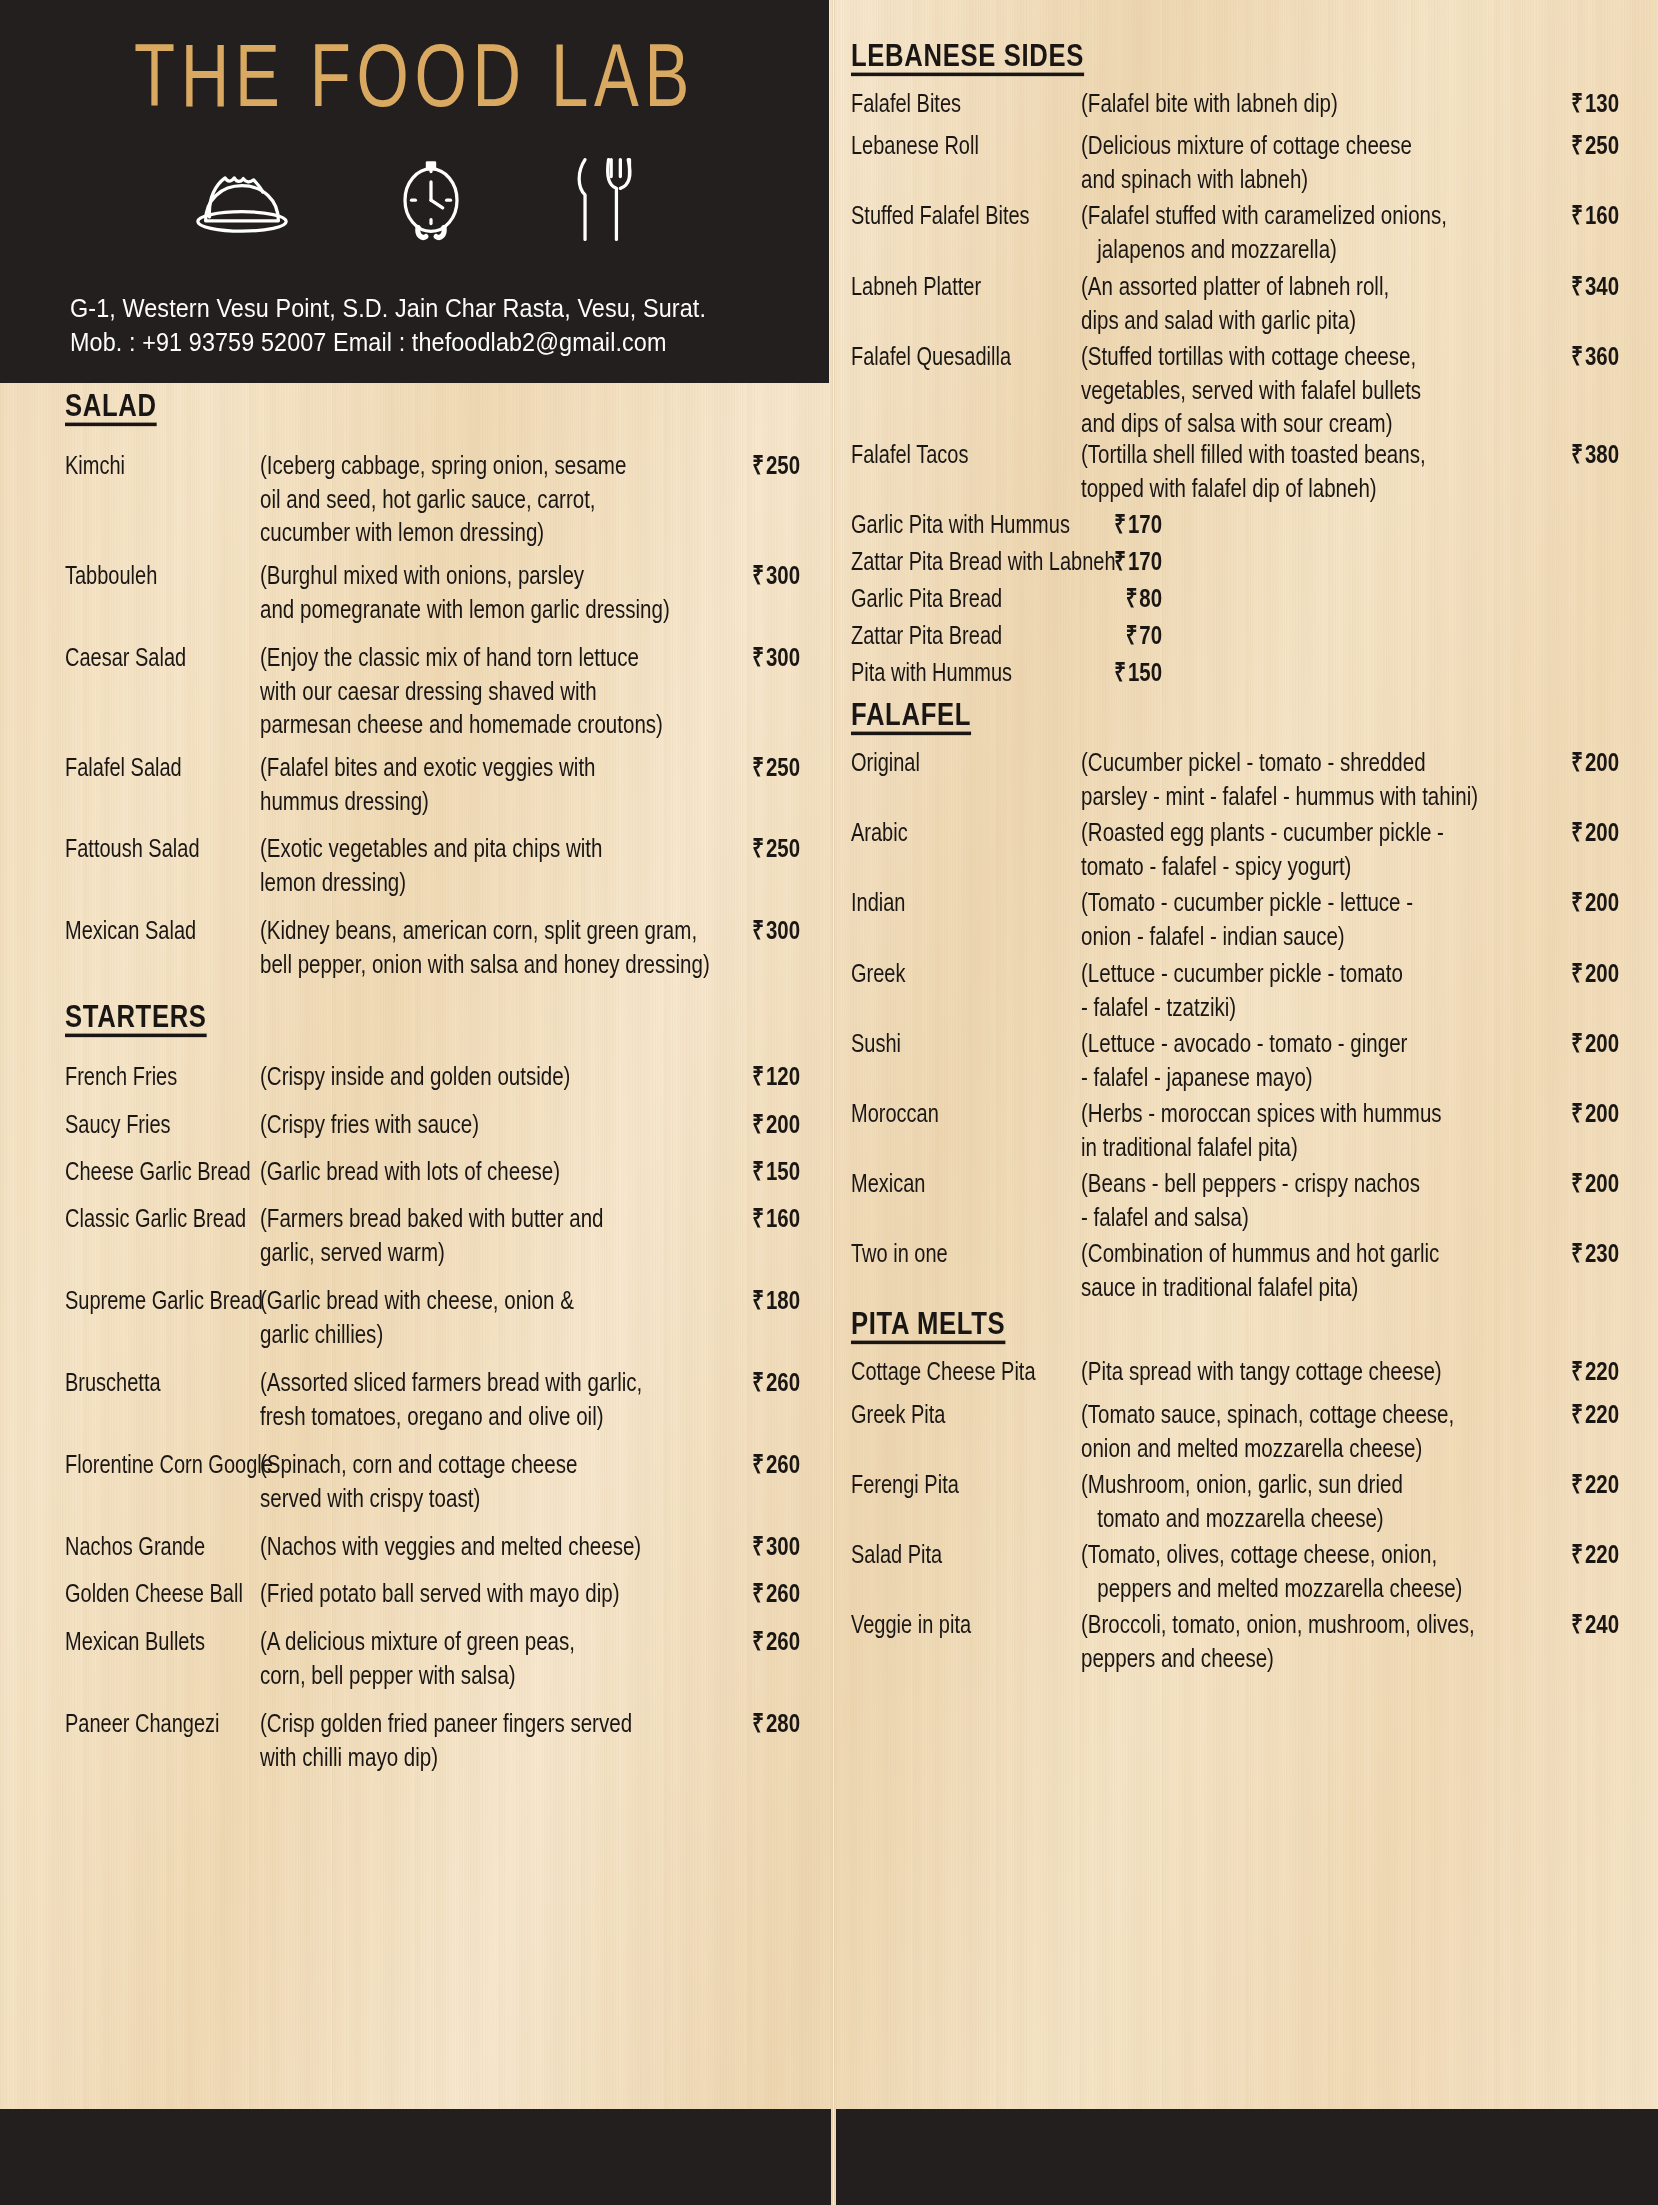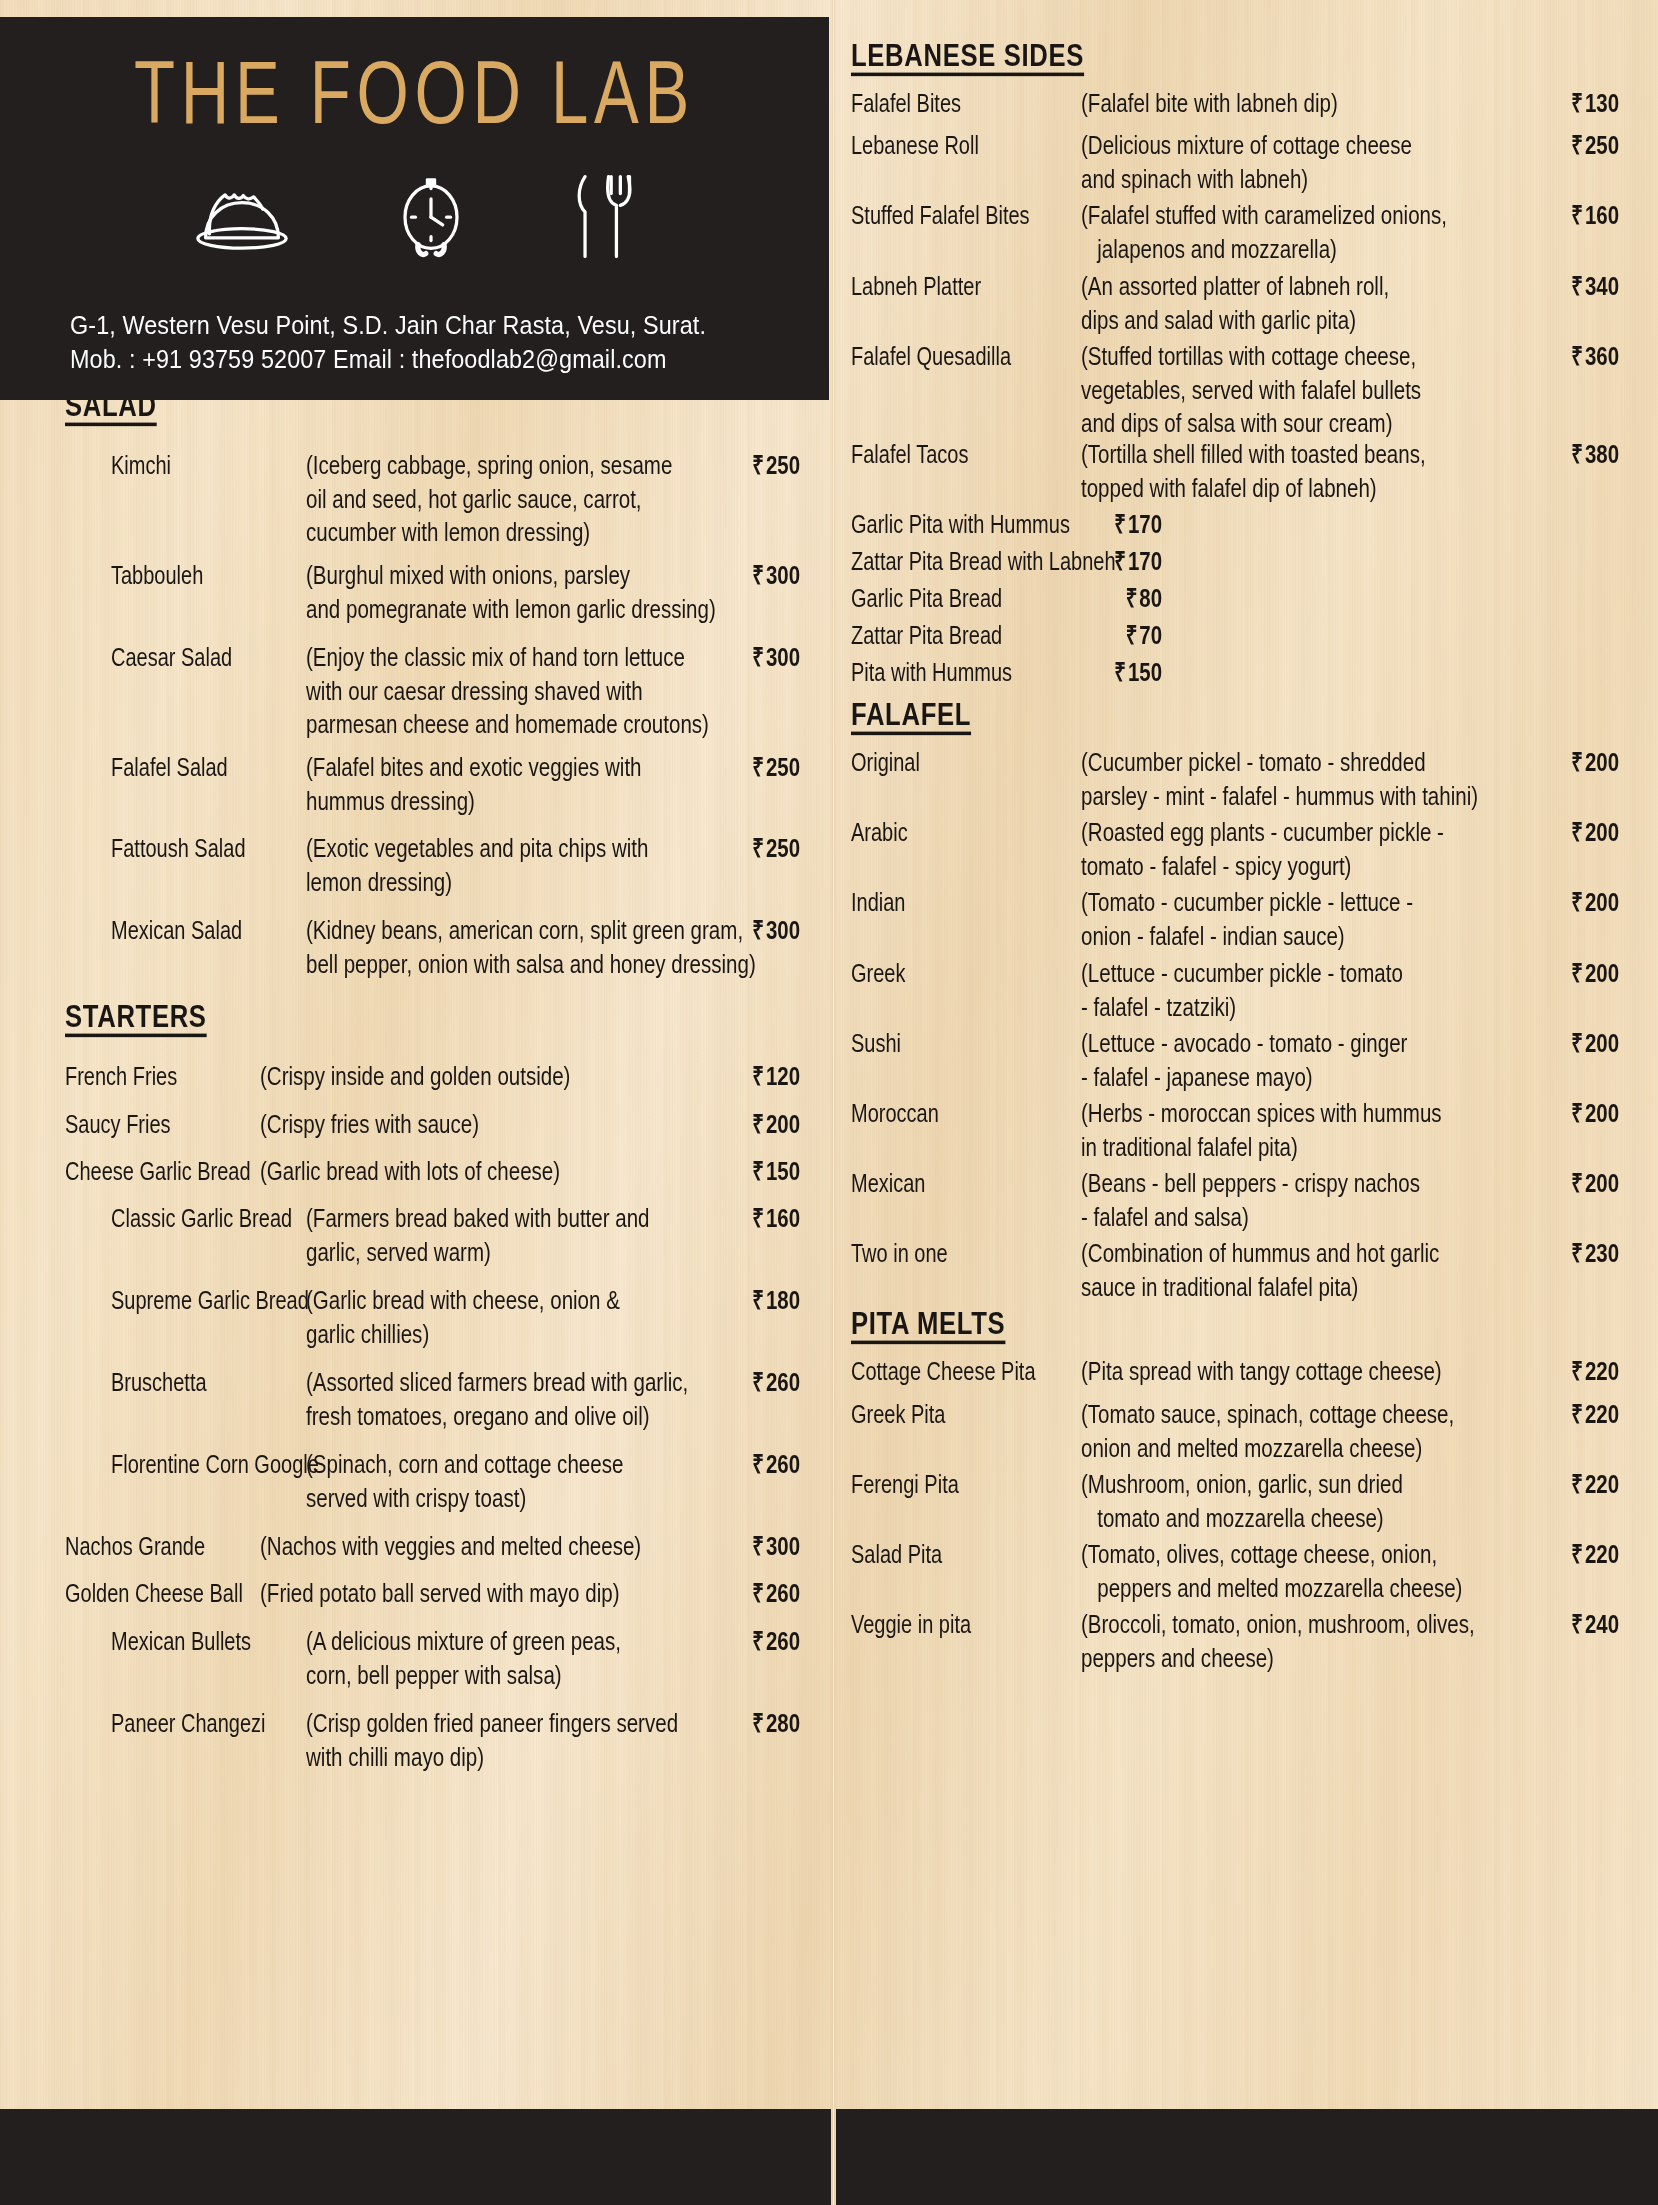--- a/index.html
+++ b/index.html
@@ -53,21 +53,20 @@
   }
 
   
   #header {
     position: absolute;
     left: 0; top: 0;
     width: 829px;
     height: 383px;
     background: #221f1e;
     z-index: 3;
-    margin-top: 17px;
   }
   #brand-title {
     position: absolute;
     left: 0; right: 0;
     top: 30px;
     text-align: center;
     color: #d9a961;
     font-family: "Liberation Sans", sans-serif;
     font-size: 70px;
     line-height: 1;
@@ -167,21 +166,21 @@
     transform: scaleY(1.20) scaleX(0.95);
     transform-origin: 100% 0;
   }
   .rupee { font-family: "Liberation Sans", sans-serif; margin-right: 2px; }
 
   
   #col-left .row { margin-bottom: 19.5px; }
   #col-left .name  { width: 195px; }
   #col-left .desc  { width: 377px; }
   #col-left .price { width: 85px; }
-  #col-left .row.gap-lg { margin-bottom: 26px; margin-left: 46px; }
+  #col-left .row.gap-lg { margin-bottom: 26px; }
 
   
   #col-right .row { margin-bottom: 14.3px; gap: 27px; }
   #col-right .name  { width: 203px; }
   #col-right .desc  { width: 403px; }
   #col-right .price { width: 81px; }
   #col-right .row.gap-sm { margin-bottom: 9px; }
 
   
   .row.wide .name { width: 572px; }

